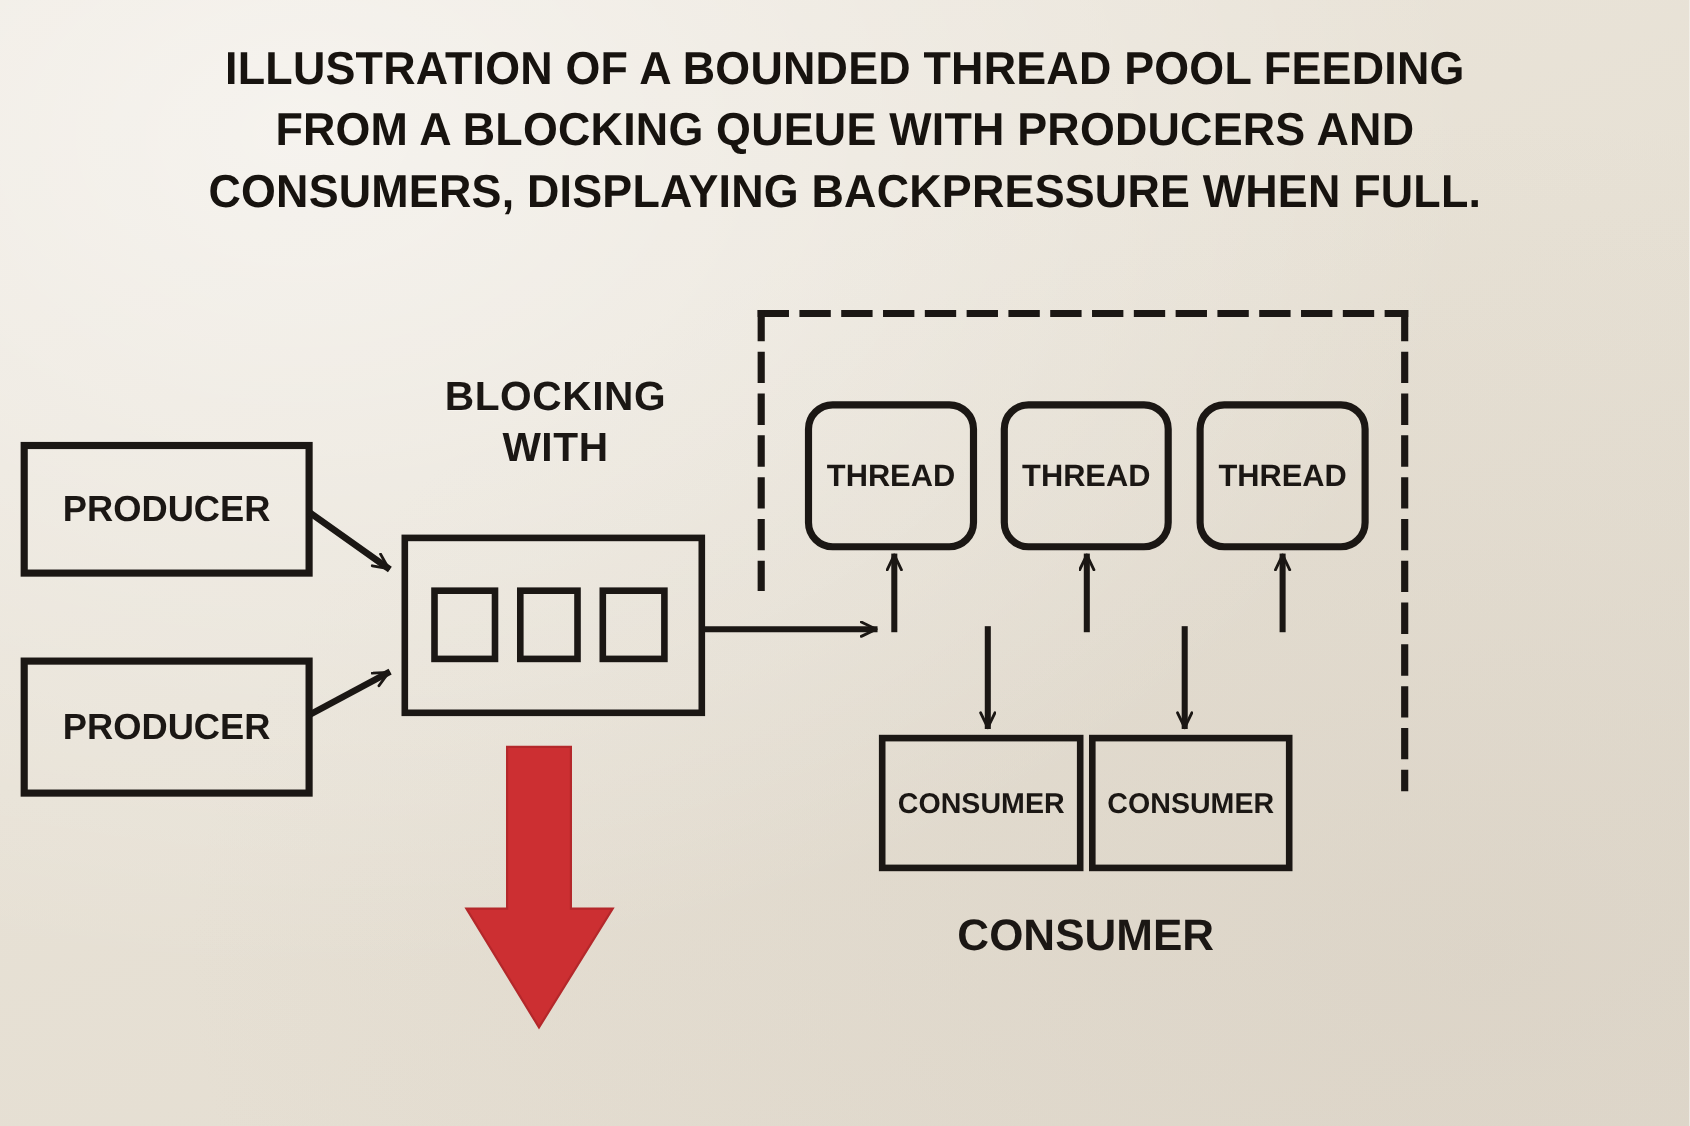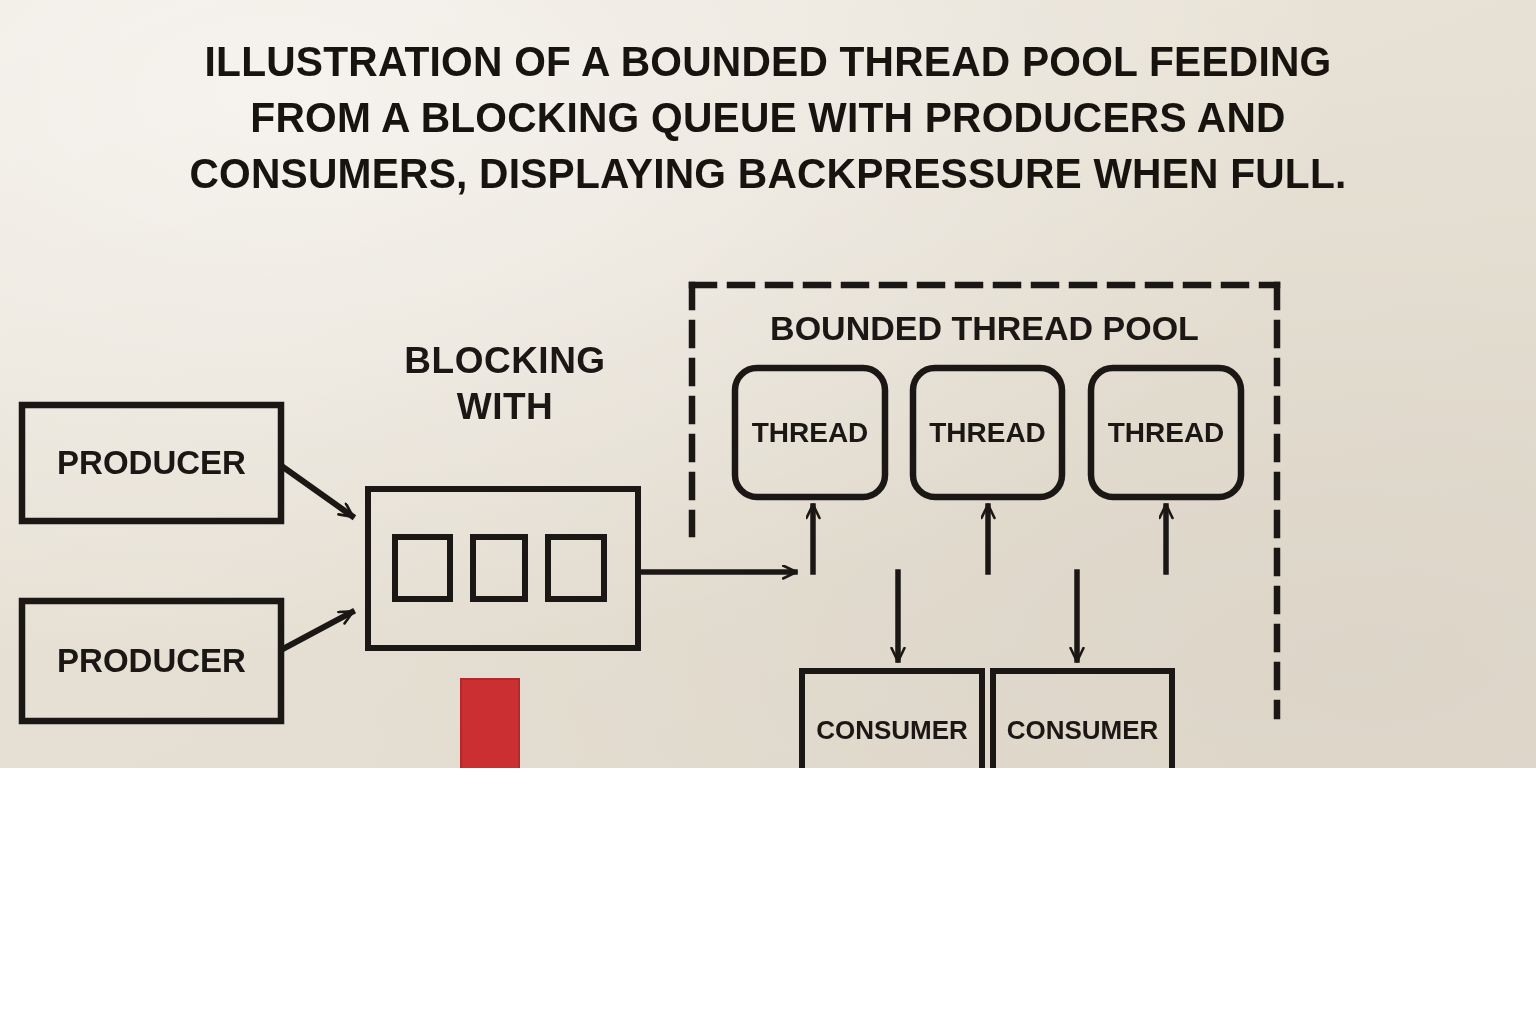--- a/index.html
+++ b/index.html
@@ -3,21 +3,21 @@
 <meta charset="utf-8">
 <style>
   html, body {
     margin: 0;
     padding: 0;
     background: #ffffff;
   }
   #canvas {
     position: relative;
     width: 1536px;
-    height: 768px;
+    height: 1024px;
     background: #e9e3d8;
     overflow: hidden;
     font-family: "Liberation Sans", sans-serif;
   }
   
   #paper-grain {
     position: absolute;
     inset: 0;
     background:
       radial-gradient(ellipse at 18% 12%, rgba(255,255,255,0.55), rgba(255,255,255,0) 60%),
@@ -141,23 +141,20 @@
 
   <div class="box-label" style="left:22px; top:601px; width:259px; height:120px; font-size:33px;">
     <span>PRODUCER</span>
   </div>
 
   <div class="label" style="left:355px; top:338px; width:300px; text-align:center; font-size:37px; line-height:1.23;">
     <div>BLOCKING</div>
     <div>WITH</div>
   </div>
 
-  <div class="box-label" style="left:692px; top:305px; width:585px; height:46px; font-size:34px;">
-    <span>BOUNDED THREAD POOL</span>
-  </div>
 
   <div class="box-label" style="left:735px; top:368px; width:150px; height:129px; font-size:28px;">
     <span>THREAD</span>
   </div>
   <div class="box-label" style="left:913px; top:368px; width:149px; height:129px; font-size:28px;">
     <span>THREAD</span>
   </div>
   <div class="box-label" style="left:1091px; top:368px; width:150px; height:129px; font-size:28px;">
     <span>THREAD</span>
   </div>

